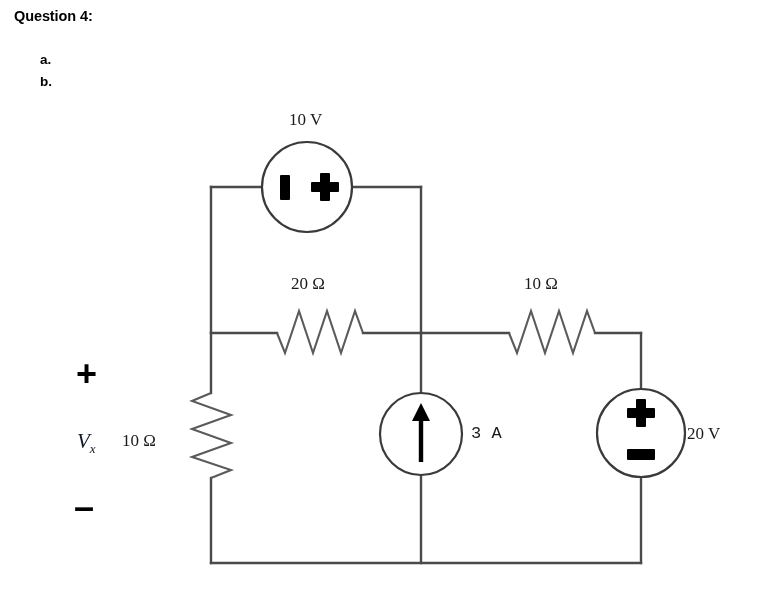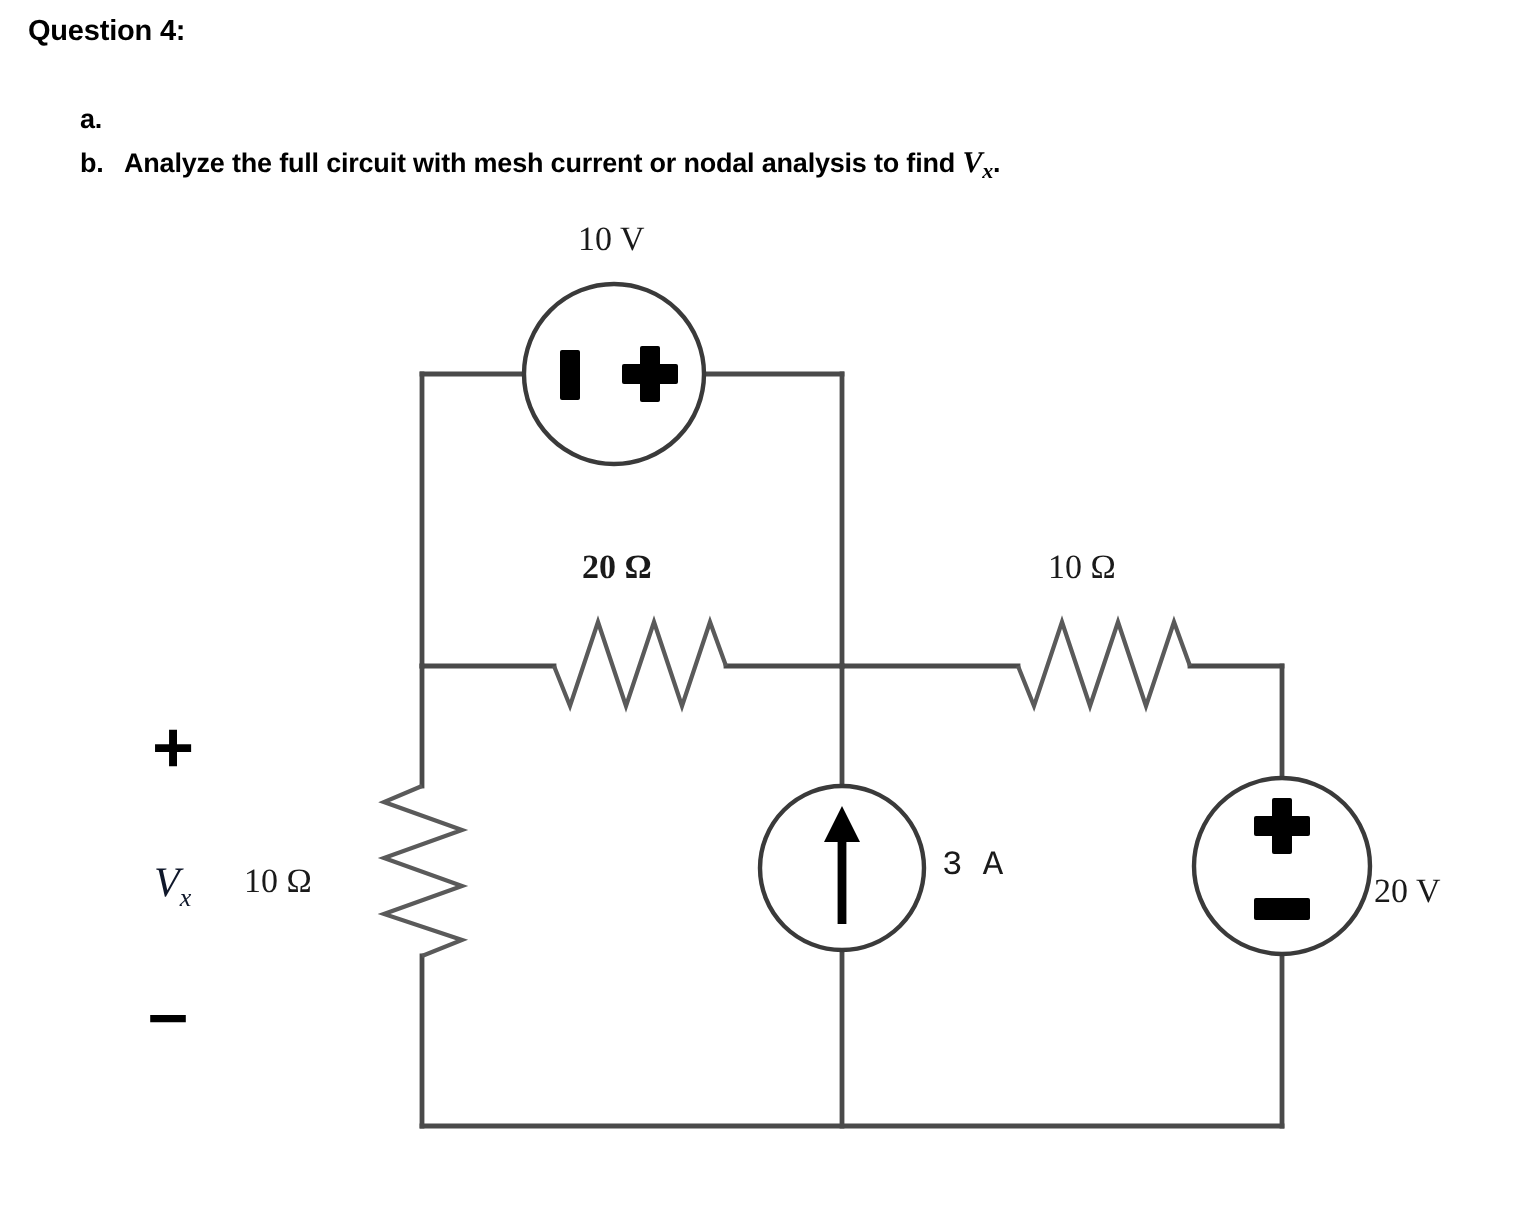--- a/index.html
+++ b/index.html
@@ -128,21 +128,20 @@
 <div id="question-heading">Question 4:</div>
 
 <div class="question-list">
 
   <div class="question-item">
     <span class="question-marker">a.</span>
   </div>
 
   <div class="question-item">
     <span class="question-marker">b.</span>
-    <span class="question-text"><span>Analyze the full circuit with mesh current or nodal analysis to find </span><span class="mathvar">V</span><span class="mathsub">x</span><span>.</span></span>
   </div>
 
 </div>
 
 <div id="circuit-figure">
 
   <svg class="circuit-canvas" width="759" height="510" viewBox="0 0 759 510">
 
     <g>
       <path class="wire" d="M 211 83 L 262 83"></path>
@@ -210,29 +209,29 @@
         <rect class="glyph" x="627" y="304" width="28" height="10" rx="1"></rect>
         <rect class="glyph" x="636" y="295" width="10" height="28" rx="1"></rect>
       </g>
       <rect class="glyph" x="627" y="345" width="28" height="11" rx="1"></rect>
     </g>
 
   </svg>
 
   <div class="lbl" style="left:289px; top:6px;">10 V</div>
 
-  <div class="lbl" style="left:291px; top:170px;font-weight:bold;">20 Ω</div>
+  <div class="lbl" style="left:291px; top:170px;">20 Ω</div>
 
   <div class="lbl" style="left:524px; top:170px;">10 Ω</div>
 
   <div class="lbl" style="left:122px; top:327px;">10 Ω</div>
 
   <div class="lbl" style="left:471px; top:320px;font-family:Liberation Mono, monospace;">3 A</div>
 
-  <div class="lbl" style="left:687px; top:320px;margin-top:12px;">20 V</div>
+  <div class="lbl" style="left:687px; top:320px;">20 V</div>
 
   <div class="polarity-big" style="left:76px; top:252px; font-size:36px;">+</div>
 
   <div class="vx-label" style="left:77px; top:325px;"><span>V</span><sub>x</sub></div>
 
   <div class="polarity-big" style="left:74px; top:385px; font-size:36px;">–</div>
 
 </div>
 
 </body></html>

